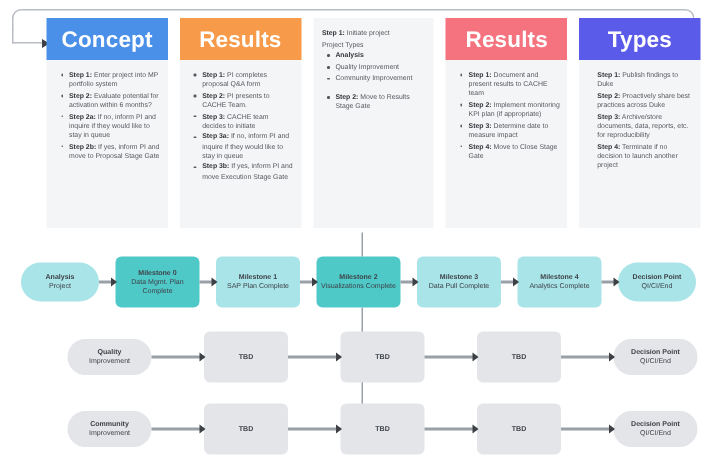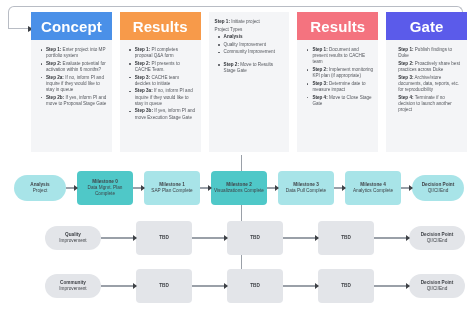--- a/index.html
+++ b/index.html
@@ -207,21 +207,21 @@
         <ul>
           <li><b>Step 1:</b><span> Document and present results to CACHE team</span></li>
           <li><b>Step 2:</b><span> Implement monitoring KPI plan (if appropriate)</span></li>
           <li><b>Step 3:</b><span> Determine date to measure impact</span></li>
           <li><b>Step 4:</b><span> Move to Close Stage Gate</span></li>
         </ul>
       </div>
     </div>
 
     <div class="phase">
-      <div class="phase-header" style="background:#5b5bea">Gate</div>
+      <div class="phase-header" style="background:#5b5bea">Types</div>
       <div class="phase-body">
         <ul class="nobullet">
           <li><b>Step 1:</b><span> Publish findings to Duke</span></li>
           <li><b>Step 2:</b><span> Proactively share best practices across Duke</span></li>
           <li><b>Step 3:</b><span> Archive/store documents, data, reports, etc. for reproducibility</span></li>
           <li><b>Step 4:</b><span> Terminate if no decision to launch another project</span></li>
         </ul>
       </div>
     </div>
 

